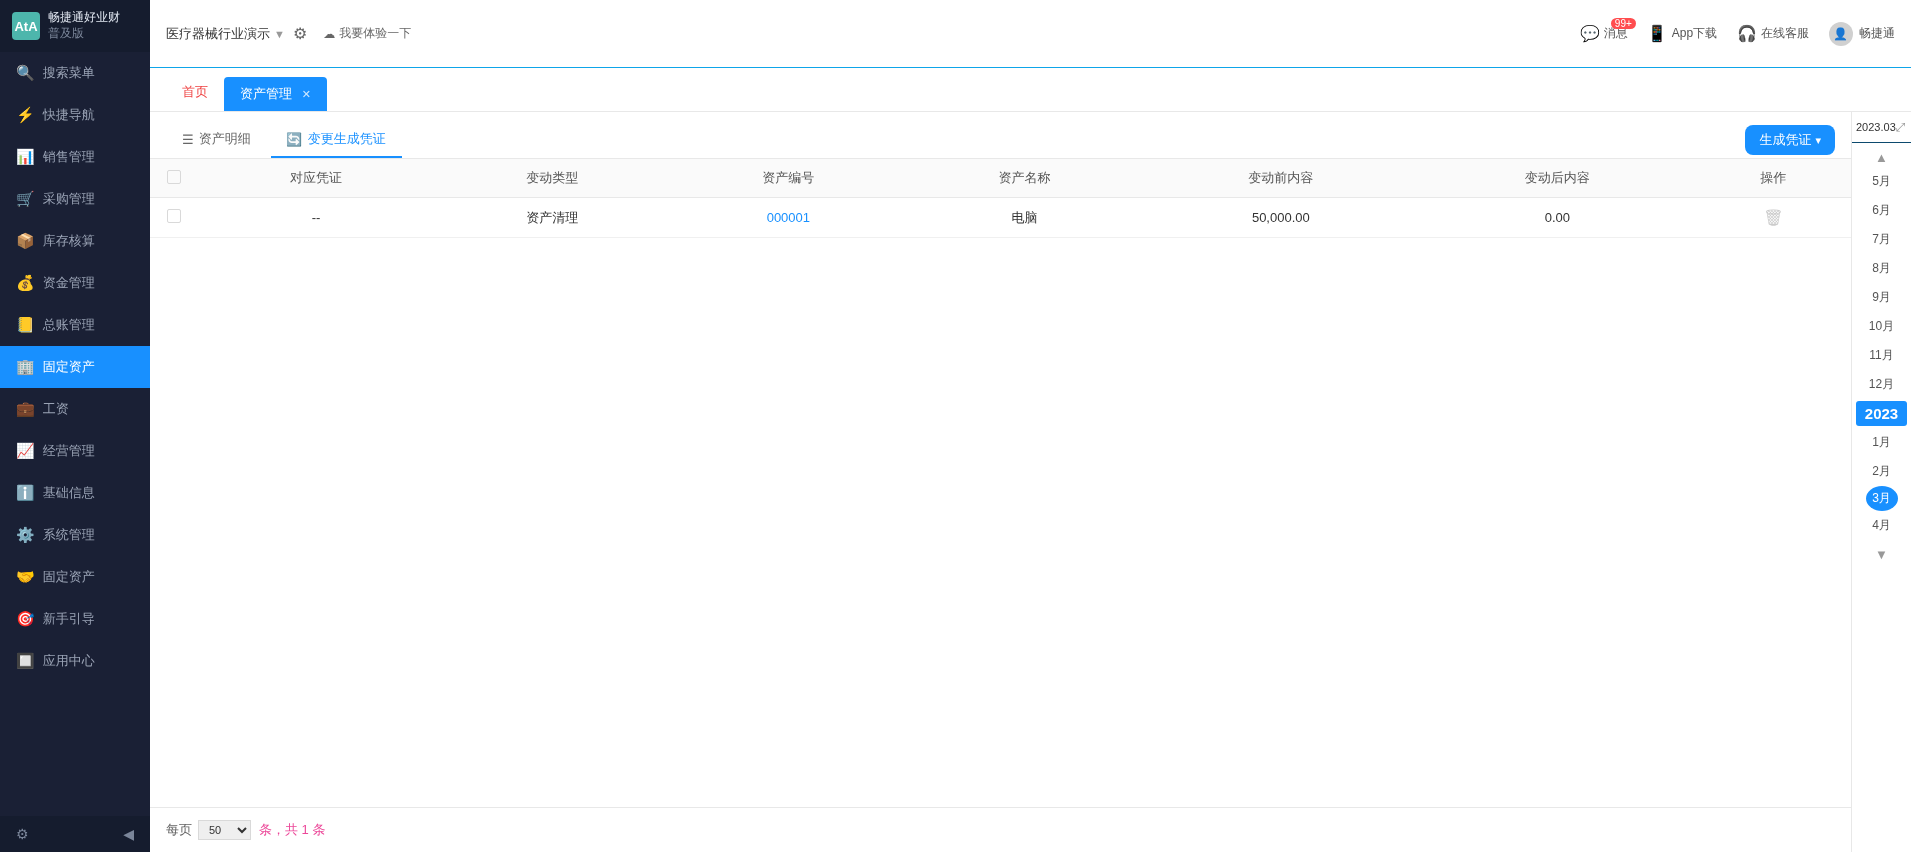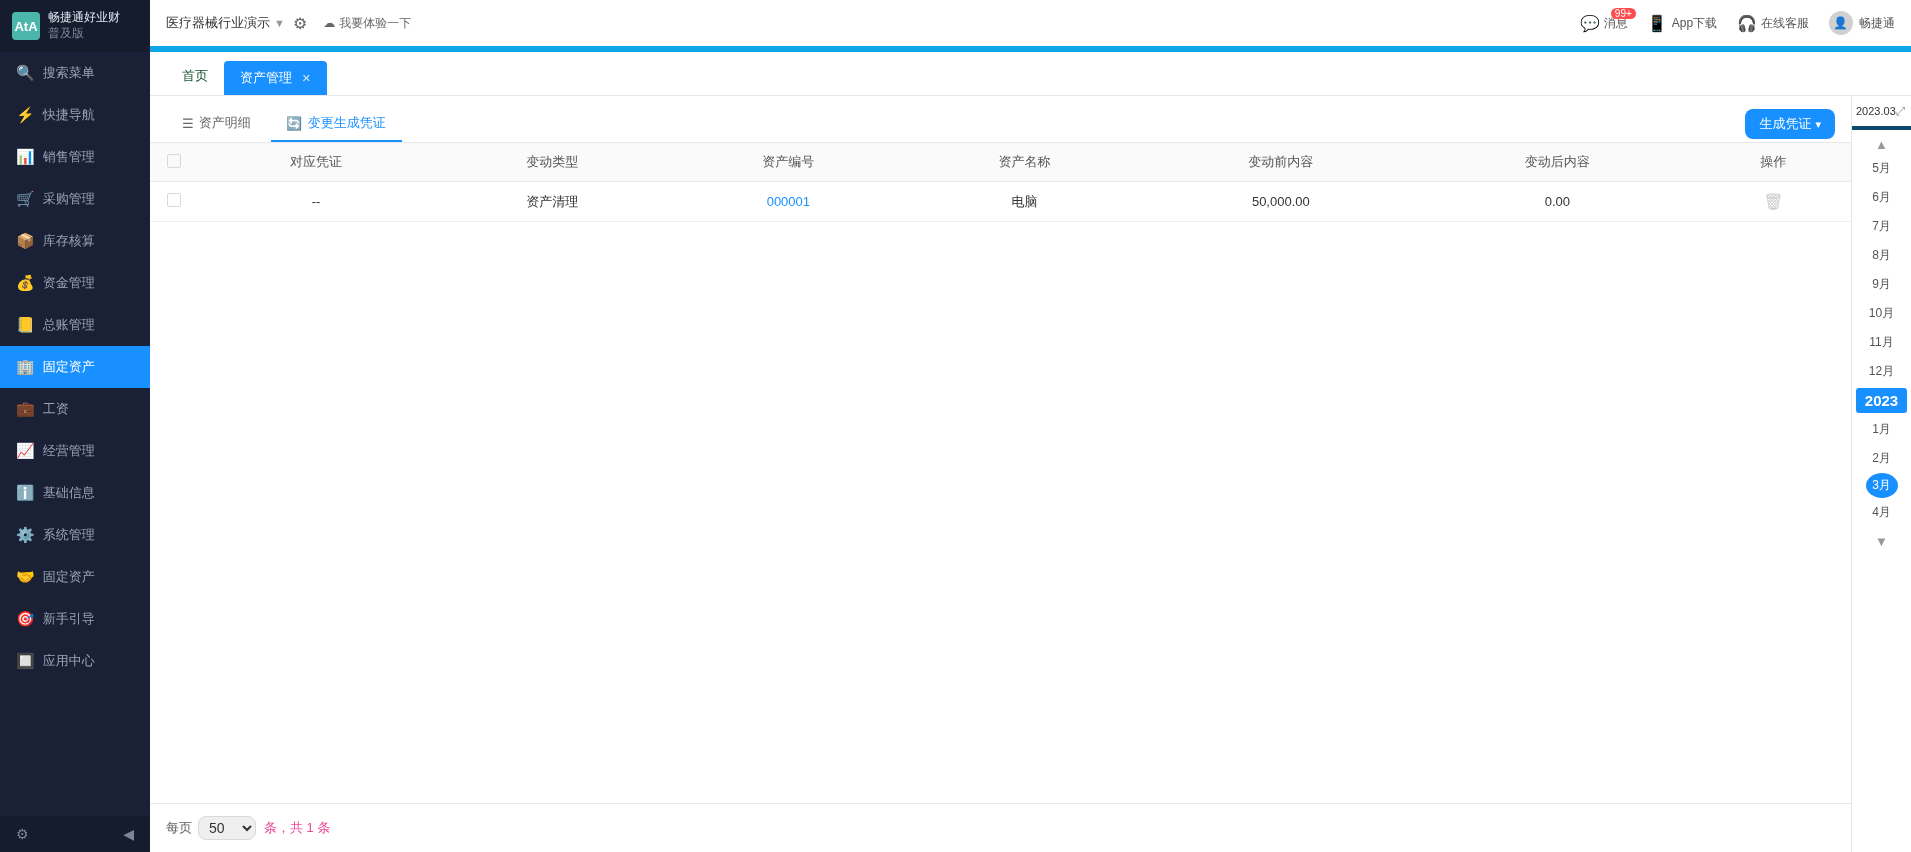--- a/index.html
+++ b/index.html
@@ -61,26 +61,26 @@
       background: #151c2e;
       flex-shrink: 0;
     }
     .sidebar-footer-icon { color: #7a8599; cursor: pointer; font-size: 14px; }
 
     
     .main-content { flex: 1; display: flex; flex-direction: column; overflow: hidden; }
 
     
     .topbar {
-      height: 52px;
+      height: 68px;
       background: white;
       display: flex;
       align-items: center;
       padding: 0 16px;
-      border-bottom: 6px solid #0ea5e9;
+      border-bottom: 1px solid #0ea5e9;
       flex-shrink: 0;
     }
     .topbar-company {
       display: flex;
       align-items: center;
       color: #333;
       font-size: 13px;
       font-weight: 500;
       margin-right: 8px;
       cursor: pointer;
@@ -150,21 +150,21 @@
       align-items: flex-end;
       padding: 0 16px;
       border-bottom: 1px solid #e8e8e8;
       flex-shrink: 0;
     }
     .tab {
       padding: 8px 16px;
       font-size: 13px;
       cursor: pointer;
       border-bottom: 2px solid transparent;
-      color: #14532d;
+      color: #ef4444;
     }
     .tab.active {
       background: #1890ff;
       color: white;
       border-radius: 4px 4px 0 0;
       border-bottom: none;
     }
     .tab .tab-close { margin-left: 6px; font-size: 11px; opacity: 0.8; }
 
     
@@ -265,23 +265,23 @@
       padding: 12px 16px;
       display: flex;
       align-items: center;
       border-top: 1px solid #e8e8e8;
       background: white;
       flex-shrink: 0;
     }
     .pagination-label { color: #666; font-size: 13px; margin-right: 6px; }
     .pagination-select {
       border: 1px solid #d9d9d9;
-      border-radius: 8px;
+      border-radius: 0;
       padding: 2px 6px;
-      font-size: 14px;
+      font-size: 11px;
       color: #333;
     }
     .pagination-info { color: #ec4899; font-size: 13px; margin-left: 8px; }
 
     
     .calendar-panel {
       width: 60px;
       background: white;
       border-left: 1px solid #e8e8e8;
       display: flex;
@@ -305,21 +305,21 @@
       justify-content: center;
       cursor: pointer;
       color: #999;
       margin: 0 auto;
     }
     .calendar-top-nav {
       display: flex;
       align-items: center;
       justify-content: space-between;
       padding: 8px 4px;
-      border-bottom: 4px solid #0c4a6e;
+      border-bottom: 1px solid #0c4a6e;
     }
   </style>
 </head>
 <body>
 
 <div class="sidebar">
   <div class="sidebar-logo">
     <div class="sidebar-logo-icon">AtA</div>
     <div class="sidebar-logo-text">
       <div>畅捷通好业财</div>

